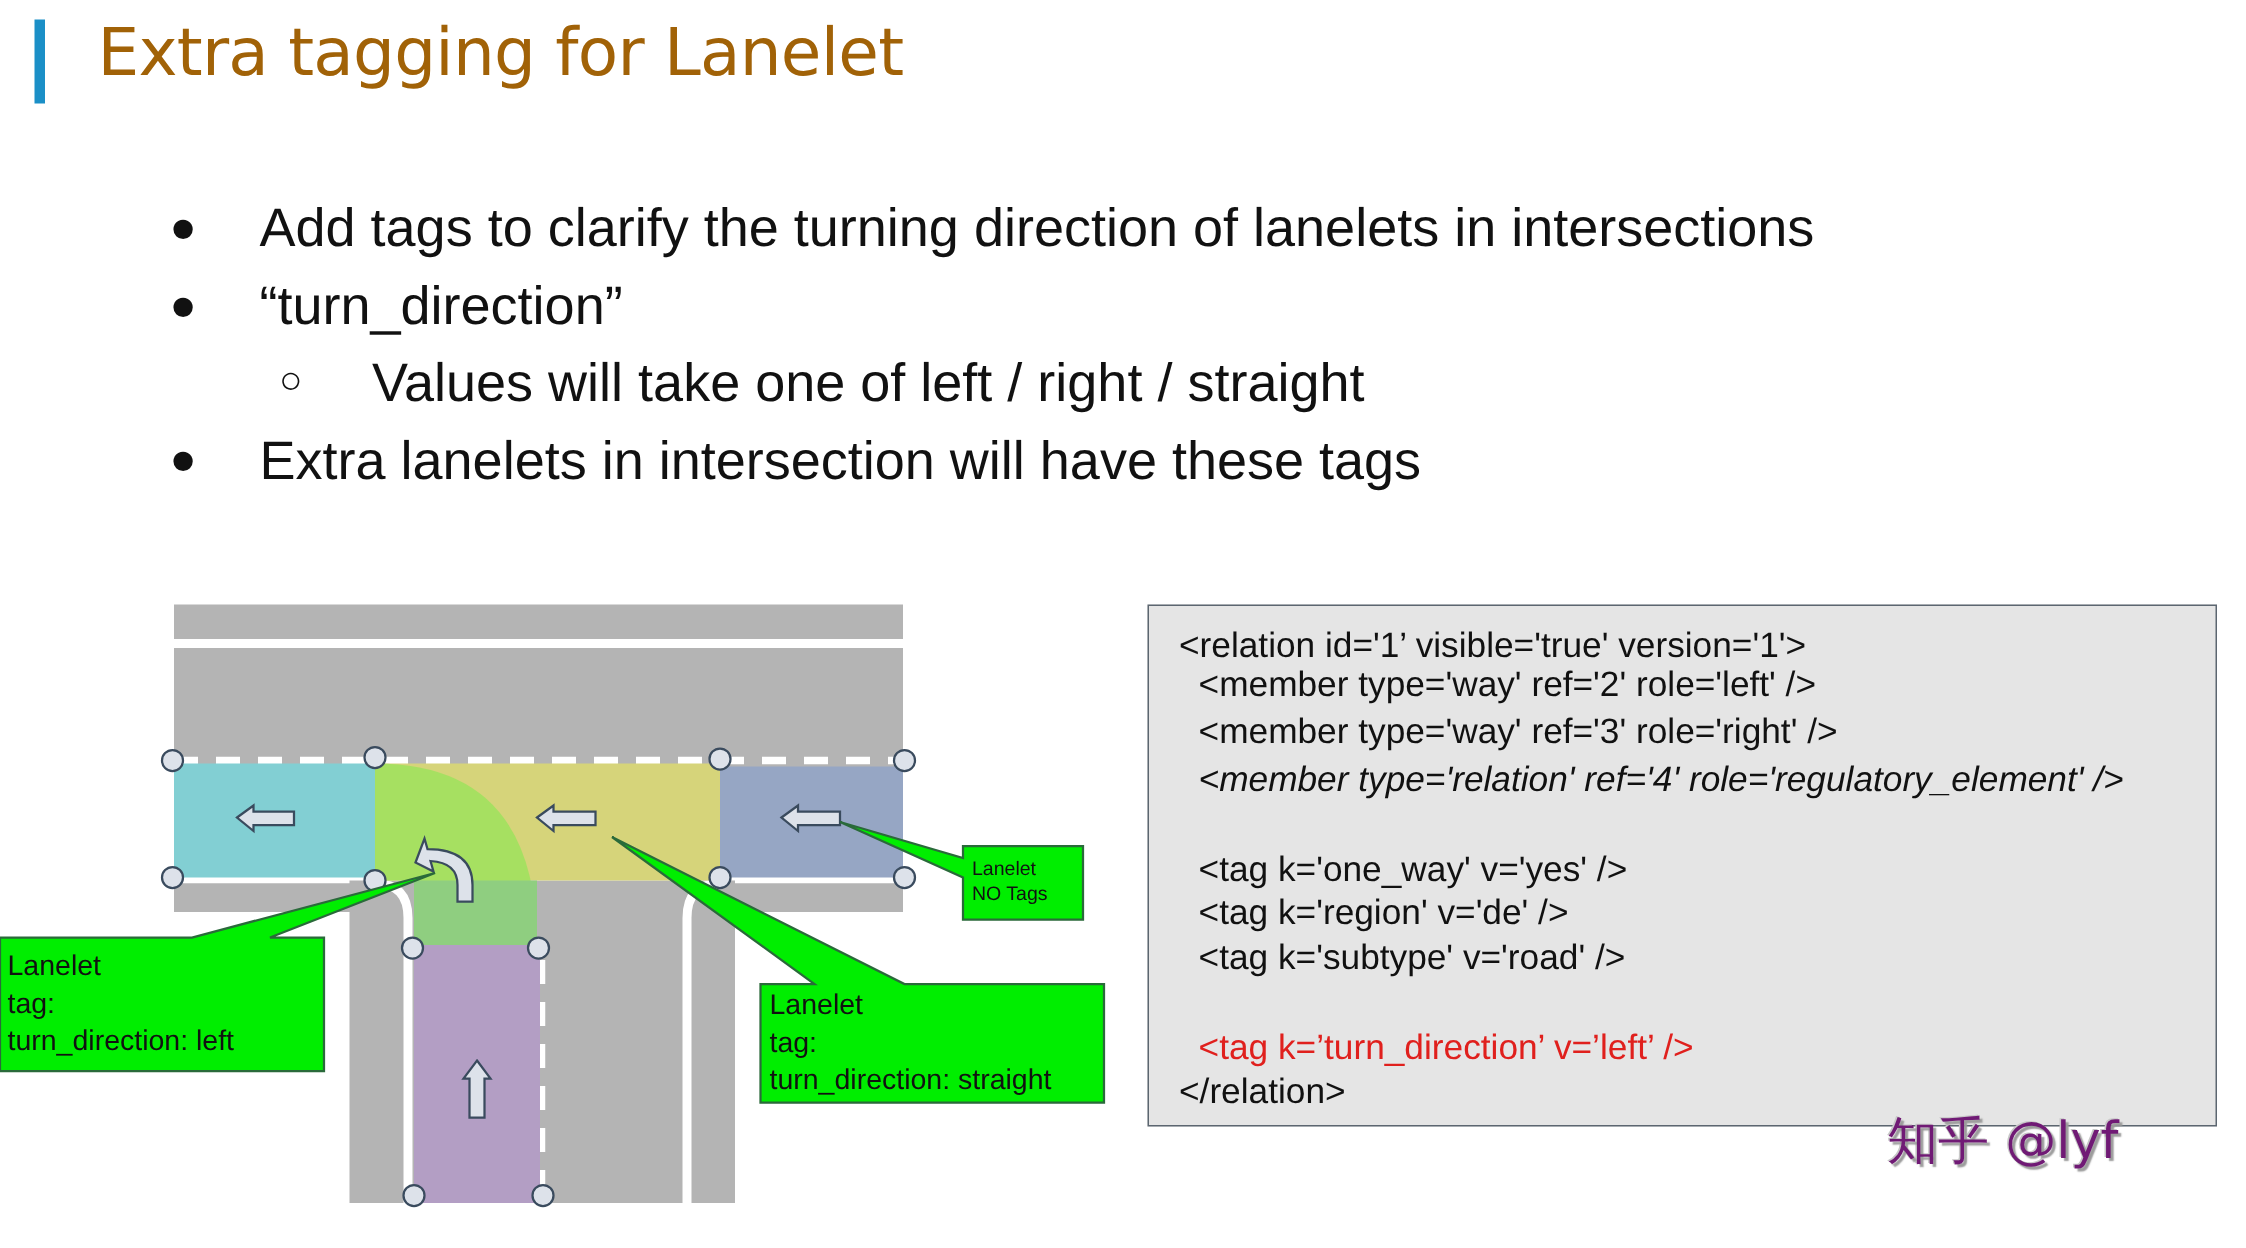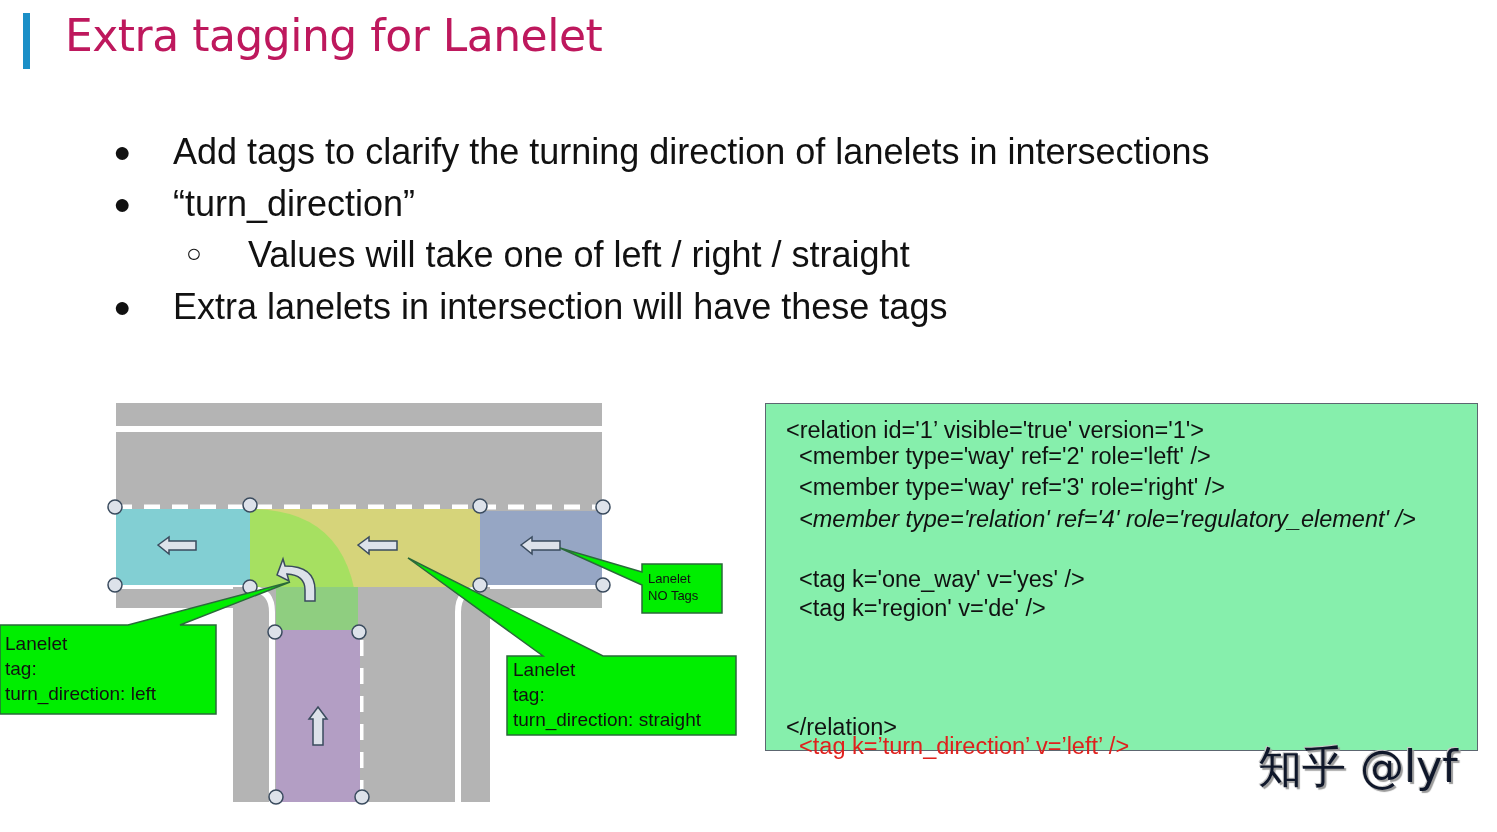--- a/index.html
+++ b/index.html
@@ -1,27 +1,27 @@
 <!DOCTYPE html>
 <html><head>
 <meta charset="utf-8">
 <style>
   html, body { margin: 0; padding: 0; background: #ffffff; }
   body { width: 1497px; height: 832px; position: relative; overflow: hidden; font-family: "Liberation Sans", sans-serif; }
   .title-bar { position: absolute; left: 23px; top: 13px; width: 7px; height: 56px; background: #1b8fc7; }
-  .title { position: absolute; left: 65px; top: 10px; font-family: "DejaVu Sans", sans-serif; font-size: 44px; color: #be185d; letter-spacing: -0.5px; font-weight: normal; white-space: nowrap; }
+  .title { position: absolute; left: 65px; top: 10px; font-family: "DejaVu Sans", sans-serif; font-size: 44px; color: #a16207; letter-spacing: -0.5px; font-weight: normal; white-space: nowrap; }
   .bullets { position: absolute; left: 0; top: 0; }
   .bullet { position: absolute; font-size: 36px; color: #111; white-space: nowrap; line-height: 1; }
   .bullet .dot { position: absolute; font-size: 30px; }
   .diagram { position: absolute; left: 0; top: 395px; width: 760px; height: 420px; }
   .callout-text { font-family: "Liberation Sans", sans-serif; fill: #111; }
-  .code-box { position: absolute; left: 765px; top: 403px; width: 713px; height: 348px; background: #86efac; border: 1.5px solid #5c6670; box-sizing: border-box; }
+  .code-box { position: absolute; left: 765px; top: 403px; width: 713px; height: 348px; background: #e5e5e5; border: 1.5px solid #5c6670; box-sizing: border-box; }
   .code-line { position: absolute; left: 20px; font-size: 23.5px; color: #111; white-space: pre; line-height: 1; }
-  .code-line.hl { color: #e0201d; margin-top: 48px; }
-  .watermark { position: absolute; left: 1258px; top: 738px; font-size: 44px; color: #0f172a; white-space: nowrap; text-shadow: 2px 2px 1px #9b9b9b, -1px -1px 0 #c8c8c8; font-family: "DejaVu Sans", sans-serif; }
+  .code-line.hl { color: #e0201d; }
+  .watermark { position: absolute; left: 1258px; top: 738px; font-size: 34px; color: #701a75; white-space: nowrap; text-shadow: 2px 2px 1px #9b9b9b, -1px -1px 0 #c8c8c8; font-family: "DejaVu Sans", sans-serif; }
 </style>
 </head>
 <body>
 
 <div class="title-bar"></div>
 <div class="title">Extra tagging for Lanelet</div>
 
 <div class="bullets">
   <div class="bullet" style="left:173px; top:134px;">
     <span class="dot" style="left:-60px; top:3px;">●</span>
@@ -109,17 +109,18 @@
   </g>
 </svg>
 
 <div class="code-box">
   <div class="code-line" style="top:15px;">&lt;relation id='1’ visible='true' version='1'&gt;</div>
   <div class="code-line" style="top:41px;">  &lt;member type='way' ref='2' role='left' /&gt;</div>
   <div class="code-line" style="top:72px;">  &lt;member type='way' ref='3' role='right' /&gt;</div>
   <div class="code-line" style="top:104px;font-style:italic;">  &lt;member type='relation' ref='4' role='regulatory_element' /&gt;</div>
   <div class="code-line" style="top:193px;">  &lt;tag k='region' v='de' /&gt;</div>
   <div class="code-line" style="top:164px;">  &lt;tag k='one_way' v='yes' /&gt;</div>
+  <div class="code-line" style="top:223px;">  &lt;tag k='subtype' v='road' /&gt;</div>
   <div class="code-line hl" style="top:283px;">  &lt;tag k=’turn_direction’ v=’left’ /&gt;</div>
   <div class="code-line" style="top:312px;">&lt;/relation&gt;</div>
 </div>
 
 <div class="watermark">知乎 @lyf</div>
 
 </body></html>

